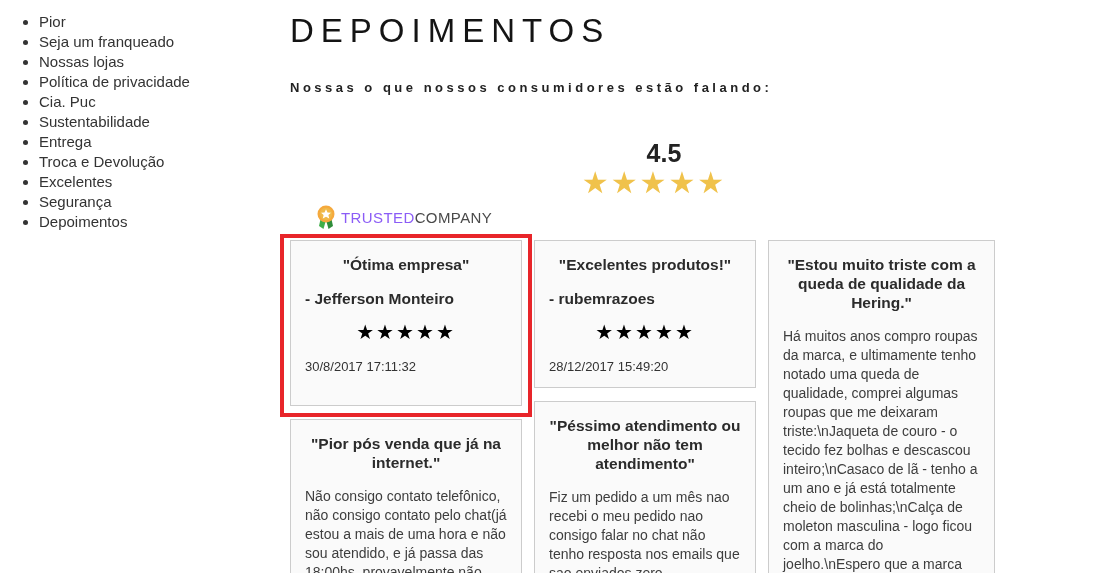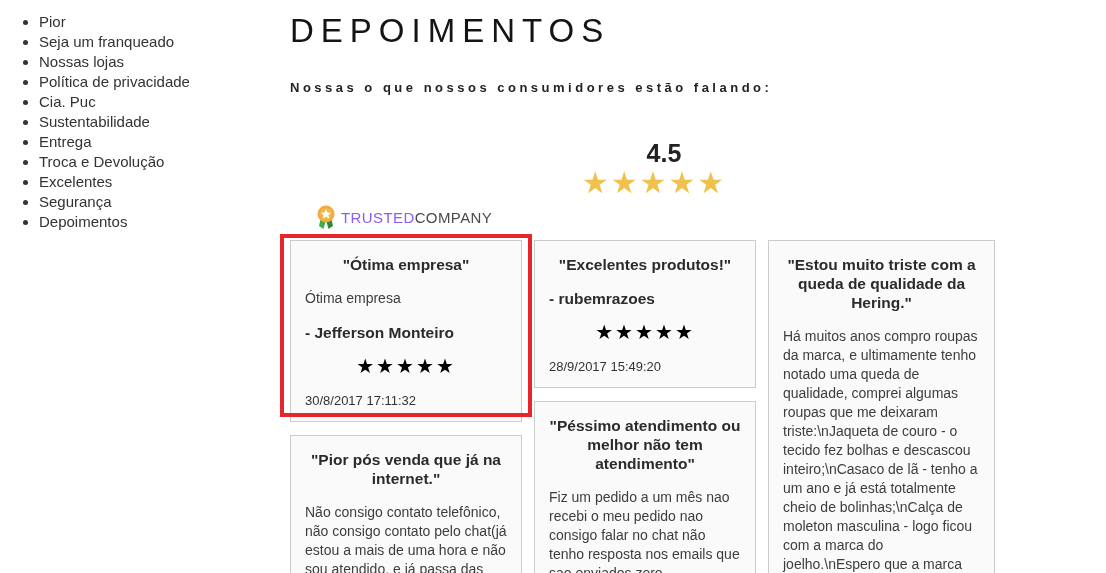--- a/index.html
+++ b/index.html
@@ -188,37 +188,36 @@
   </div>
 
   <div class="reviews-count">580 avaliações</div>
 </header>
 
 <section class="cards">
 
   <div class="col col1">
     <article class="card min-h-1">
       <div class="card-title">"Ótima empresa"</div>
-      <div class="card-body">Ótima empresa</div>
       <div class="card-author">- Jefferson Monteiro</div>
       <div class="card-stars">★★★★★</div>
       <div class="card-date">30/8/2017 17:11:32</div>
     </article>
     <article class="card">
       <div class="card-title">"Pior pós venda que já na internet."</div>
       <div class="card-body">Não consigo contato telefônico, não consigo contato pelo chat(já estou a mais de uma hora e não sou atendido, e já passa das 18:00hs, provavelmente não serei atendido)</div>
     </article>
   </div>
 
   <div class="col col2">
     <article class="card min-h-2">
       <div class="card-title">"Excelentes produtos!"</div>
       <div class="card-author">- rubemrazoes</div>
       <div class="card-stars">★★★★★</div>
-      <div class="card-date">28/9/2017 15:49:20</div>
+      <div class="card-date">28/12/2017 15:49:20</div>
     </article>
     <article class="card">
       <div class="card-title">"Péssimo atendimento ou melhor não tem atendimento"</div>
       <div class="card-body">Fiz um pedido a um mês nao recebi o meu pedido nao consigo falar no chat não tenho resposta nos emails que sao enviados zero atendimento</div>
 
     </article>
   </div>
 
   <div class="col col3">
     <article class="card">

